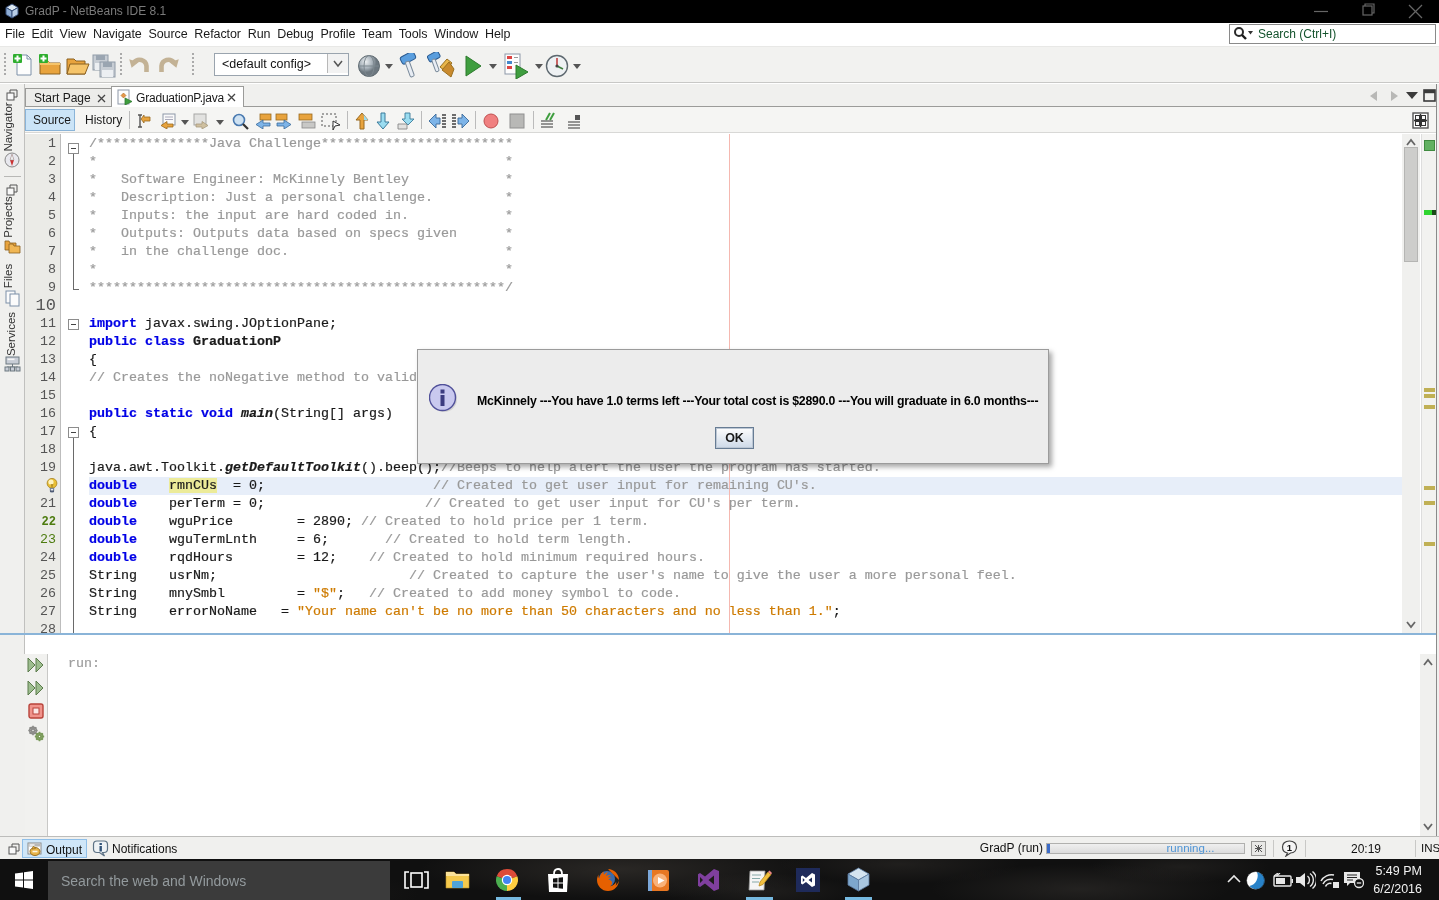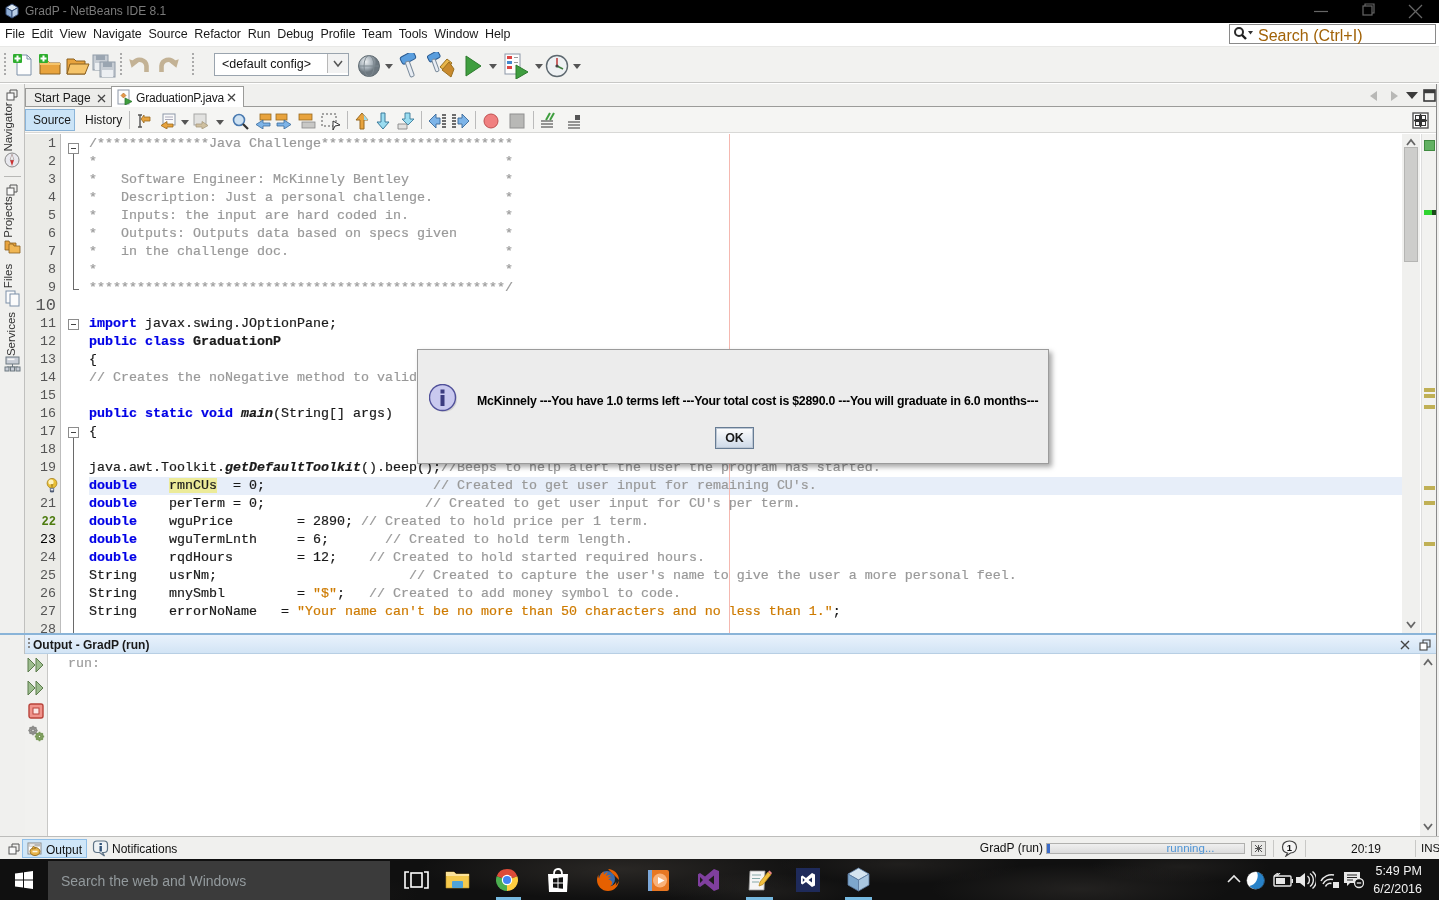--- a/index.html
+++ b/index.html
@@ -35,21 +35,21 @@
 </div>
 
 <div class="abs" id="menubar" style="left:0;top:23px;width:1439px;height:23px;background:#ffffff;">
   <div class="abs" style="left:5px;top:4px;font-size:12.5px;color:#1a1a1a;white-space:pre;letter-spacing:-0.08px;">File  Edit  View  Navigate  Source  Refactor  Run  Debug  Profile  Team  Tools  Window  Help</div>
   <div class="abs" style="left:1229px;top:1px;width:205px;height:18px;background:#fff;border:1px solid #8a8a8a;">
     <svg class="abs" style="left:2px;top:1px;" width="22" height="15" viewBox="0 0 22 15">
       <circle cx="7" cy="6" r="4" fill="none" stroke="#2a2a2a" stroke-width="2"></circle>
       <line x1="10" y1="9" x2="14" y2="13" stroke="#1a1a1a" stroke-width="2.4"></line>
       <polygon points="16,5 21,5 18.5,8.5" fill="#333"></polygon>
     </svg>
-    <span class="abs" style="left:28px;top:2px;color:#a16207;font-size:16px;">Search (Ctrl+I)</span>
+    <span class="abs" style="left:28px;top:2px;color:#14532d;font-size:12px;">Search (Ctrl+I)</span>
   </div>
 </div>
 
 <div class="abs" id="toolbar" style="left:0;top:46px;width:1439px;height:37px;background:#f2f2f0;border-top:1px solid #e8e8e6;border-bottom:1px solid #c8c8c6;box-sizing:border-box;">
   <div class="abs" style="left:4px;top:6px;width:2px;height:24px;background-image:repeating-linear-gradient(#aaa 0 2px,transparent 2px 4px);"></div>
   <svg class="abs" style="left:12px;top:6px;" width="22" height="24" viewBox="0 0 22 24">
     <polygon points="5,2 15,2 19,6 19,22 5,22" fill="#fdfdfd" stroke="#7d90a8" stroke-width="1"></polygon>
     <polyline points="15,2 15,6 19,6" fill="none" stroke="#7d90a8" stroke-width="1"></polyline>
     <rect x="1" y="1" width="9" height="9" fill="#2fae2f" rx="1"></rect>
     <rect x="4.5" y="2.5" width="2" height="6" fill="#fff"></rect>
@@ -342,21 +342,21 @@
 <div class="abs mono" style="left:0;top:199px;width:31px;text-align:right;font-size:13.34px;line-height:18px;color:#555;">12</div>
 <div class="abs mono" style="left:0;top:217px;width:31px;text-align:right;font-size:13.34px;line-height:18px;color:#555;">13</div>
 <div class="abs mono" style="left:0;top:235px;width:31px;text-align:right;font-size:13.34px;line-height:18px;color:#555;">14</div>
 <div class="abs mono" style="left:0;top:253px;width:31px;text-align:right;font-size:13.34px;line-height:18px;color:#555;">15</div>
 <div class="abs mono" style="left:0;top:271px;width:31px;text-align:right;font-size:13.34px;line-height:18px;color:#555;">16</div>
 <div class="abs mono" style="left:0;top:289px;width:31px;text-align:right;font-size:13.34px;line-height:18px;color:#555;">17</div>
 <div class="abs mono" style="left:0;top:307px;width:31px;text-align:right;font-size:13.34px;line-height:18px;color:#555;">18</div>
 <div class="abs mono" style="left:0;top:325px;width:31px;text-align:right;font-size:13.34px;line-height:18px;color:#555;">19</div>
 <div class="abs mono" style="left:0;top:361px;width:31px;text-align:right;font-size:13.34px;line-height:18px;color:#555;">21</div>
 <div class="abs mono" style="left:0;top:379px;width:31px;text-align:right;font-size:12px;line-height:18px;color:#4d7c0f;font-weight:bold;">22</div>
-<div class="abs mono" style="left:0;top:397px;width:31px;text-align:right;font-size:13.34px;line-height:18px;color:#000000;">23</div>
+<div class="abs mono" style="left:0;top:397px;width:31px;text-align:right;font-size:13.34px;line-height:18px;color:#4d7c0f;">23</div>
 <div class="abs mono" style="left:0;top:415px;width:31px;text-align:right;font-size:13.34px;line-height:18px;color:#555;">24</div>
 <div class="abs mono" style="left:0;top:433px;width:31px;text-align:right;font-size:13.34px;line-height:18px;color:#555;">25</div>
 <div class="abs mono" style="left:0;top:451px;width:31px;text-align:right;font-size:13.34px;line-height:18px;color:#555;">26</div>
 <div class="abs mono" style="left:0;top:469px;width:31px;text-align:right;font-size:13.34px;line-height:18px;color:#555;">27</div>
 <div class="abs mono" style="left:0;top:487px;width:31px;text-align:right;font-size:13.34px;line-height:18px;color:#555;">28</div>
 <svg class="abs" style="left:21px;top:344px;" width="12" height="15" viewBox="0 0 12 15">
 <circle cx="6" cy="5.3" r="4.9" fill="#e8bf35" stroke="#a8821e" stroke-width="0.8"></circle>
 <circle cx="5" cy="4" r="2.6" fill="#fdf3c0"></circle>
 <path d="M5 6.5 L6 8.5 L7 6.5 Z M6 7.5 L6 9.5" stroke="#a8821e" stroke-width="0.7" fill="none"></path>
 <path d="M4.2 10.3 L7.8 10.3 L7.5 14 L4.5 14 Z" fill="#e8ecf2" stroke="#5a6a80" stroke-width="0.9"></path>
@@ -390,21 +390,21 @@
 <pre class="code" style="left:64px;top:199px;"><span class="kw">public</span> <span class="kw">class</span> <span class="b">GraduationP</span></pre>
 <pre class="code" style="left:64px;top:217px;">{</pre>
 <pre class="code" style="left:64px;top:235px;"><span class="cm">// Creates the noNegative method to validate no negative numbers are input.</span></pre>
 <pre class="code" style="left:64px;top:271px;"><span class="kw">public</span> <span class="kw">static</span> <span class="kw">void</span> <span class="bi">main</span>(String[] args)</pre>
 <pre class="code" style="left:64px;top:289px;">{</pre>
 <pre class="code" style="left:64px;top:325px;">java.awt.Toolkit.<span class="bi">getDefaultToolkit</span>().beep();<span class="cm">//Beeps to help alert the user the program has started.</span></pre>
 <pre class="code" style="left:64px;top:343px;"><span class="kw">double</span>    <span style="background:#eceb99;">rmnCUs</span>  = 0;                     <span class="cm">// Created to get user input for remaining CU's.</span></pre>
 <pre class="code" style="left:64px;top:361px;"><span class="kw">double</span>    perTerm = 0;                    <span class="cm">// Created to get user input for CU's per term.</span></pre>
 <pre class="code" style="left:64px;top:379px;"><span class="kw">double</span>    wguPrice        = 2890; <span class="cm">// Created to hold price per 1 term.</span></pre>
 <pre class="code" style="left:64px;top:397px;"><span class="kw">double</span>    wguTermLnth     = 6;       <span class="cm">// Created to hold term length.</span></pre>
-<pre class="code" style="left:64px;top:415px;"><span class="kw">double</span>    rqdHours        = 12;    <span class="cm">// Created to hold started required hours.</span></pre>
+<pre class="code" style="left:64px;top:415px;"><span class="kw">double</span>    rqdHours        = 12;    <span class="cm">// Created to hold minimum required hours.</span></pre>
 <pre class="code" style="left:64px;top:433px;">String    usrNm;                        <span class="cm">// Created to capture the user's name to give the user a more personal feel.</span></pre>
 <pre class="code" style="left:64px;top:451px;">String    mnySmbl         = <span class="st">"$"</span>;   <span class="cm">// Created to add money symbol to code.</span></pre>
 <pre class="code" style="left:64px;top:469px;">String    errorNoName   = <span class="st">"Your name can't be no more than 50 characters and no less than 1."</span>;</pre>
 <div class="abs" style="left:1377px;top:0;width:18px;height:499px;background:#f0f0ee;"></div>
 <svg class="abs" style="left:1379px;top:2px;" width="14" height="14" viewBox="0 0 14 14">
       <polyline points="3,9 7,4 11,9" fill="none" stroke="#666" stroke-width="1.8"></polyline>
     </svg>
 <div class="abs" style="left:1379px;top:13px;width:14px;height:115px;background:#cdcdcb;border:1px solid #b5b5b3;box-sizing:border-box;"></div>
 <svg class="abs" style="left:1379px;top:483px;" width="14" height="14" viewBox="0 0 14 14">
       <polyline points="3,5 7,10 11,5" fill="none" stroke="#666" stroke-width="1.8"></polyline>
@@ -429,31 +429,20 @@
     <rect x="11.5" y="5.5" width="4" height="4" fill="#3c3c80"></rect>
   </svg>
   <div class="abs" style="left:59px;top:44px;width:565px;font-size:12.3px;font-weight:bold;color:#000;letter-spacing:-0.22px;white-space:nowrap;">McKinnely ---You have 1.0 terms left ---Your total cost is $2890.0 ---You will graduate in 6.0 months---</div>
   <div class="abs" style="left:297px;top:77px;width:39px;height:22px;background:linear-gradient(#fdfdfd,#cdd9e8);border:1px solid #677c94;box-shadow:0 0 0 1px #bcc7d4 inset;box-sizing:border-box;text-align:center;">
     <span style="font-size:12.5px;font-weight:bold;color:#1a1a1a;line-height:20px;">OK</span>
   </div>
 </div>
 
 <div class="abs" id="output" style="left:0;top:633px;width:1439px;height:203px;">
   <div class="abs" style="left:0;top:0;width:1439px;height:2px;background:#8ab4d8;"></div>
-  <div class="abs" style="left:25px;top:2px;width:1414px;height:19px;background:linear-gradient(#e9f2fc,#d2e4f5);border-bottom:1px solid #b8cfe4;box-sizing:border-box;">
-    <div class="abs" style="left:3px;top:3px;width:2px;height:12px;background-image:repeating-linear-gradient(#8a8a8a 0 2px,transparent 2px 4px);"></div>
-    <span class="abs" style="left:8px;top:3px;font-size:12px;font-weight:bold;color:#1a1a1a;">Output - GradP (run)</span>
-    <svg class="abs" style="left:1375px;top:5px;" width="10" height="10" viewBox="0 0 10 10">
-        <path d="M1 1 L9 9 M9 1 L1 9" stroke="#444" stroke-width="1.4"></path>
-      </svg>
-    <svg class="abs" style="left:1394px;top:4px;" width="12" height="12" viewBox="0 0 12 12">
-      <rect x="1" y="4" width="7" height="7" fill="#fff" stroke="#444" stroke-width="1.1"></rect>
-      <polyline points="4,4 4,1 11,1 11,8 8,8" fill="none" stroke="#444" stroke-width="1.1"></polyline>
-    </svg>
-  </div>
   <div class="abs" style="left:0;top:21px;width:25px;height:182px;background:#f0f0ee;"></div>
   <div class="abs" style="left:25px;top:21px;width:23px;height:182px;background:#f1f1ef;border-right:1px solid #c8c8c6;box-sizing:border-box;"></div>
   <div class="abs" style="left:48px;top:21px;width:1372px;height:182px;background:#ffffff;"></div>
   <svg class="abs" style="left:27px;top:24px;" width="18" height="16" viewBox="0 0 18 16">
     <polygon points="1,1 8,8 1,15" fill="#9dbd8f" stroke="#5a7a4a" stroke-width="1"></polygon>
     <polygon points="9,1 16,8 9,15" fill="#9dbd8f" stroke="#5a7a4a" stroke-width="1"></polygon>
   </svg>
   <svg class="abs" style="left:27px;top:47px;" width="18" height="16" viewBox="0 0 18 16">
     <polygon points="1,1 8,8 1,15" fill="#9dbd8f" stroke="#5a7a4a" stroke-width="1"></polygon>
     <polygon points="9,1 16,8 9,15" fill="#9dbd8f" stroke="#5a7a4a" stroke-width="1"></polygon>

